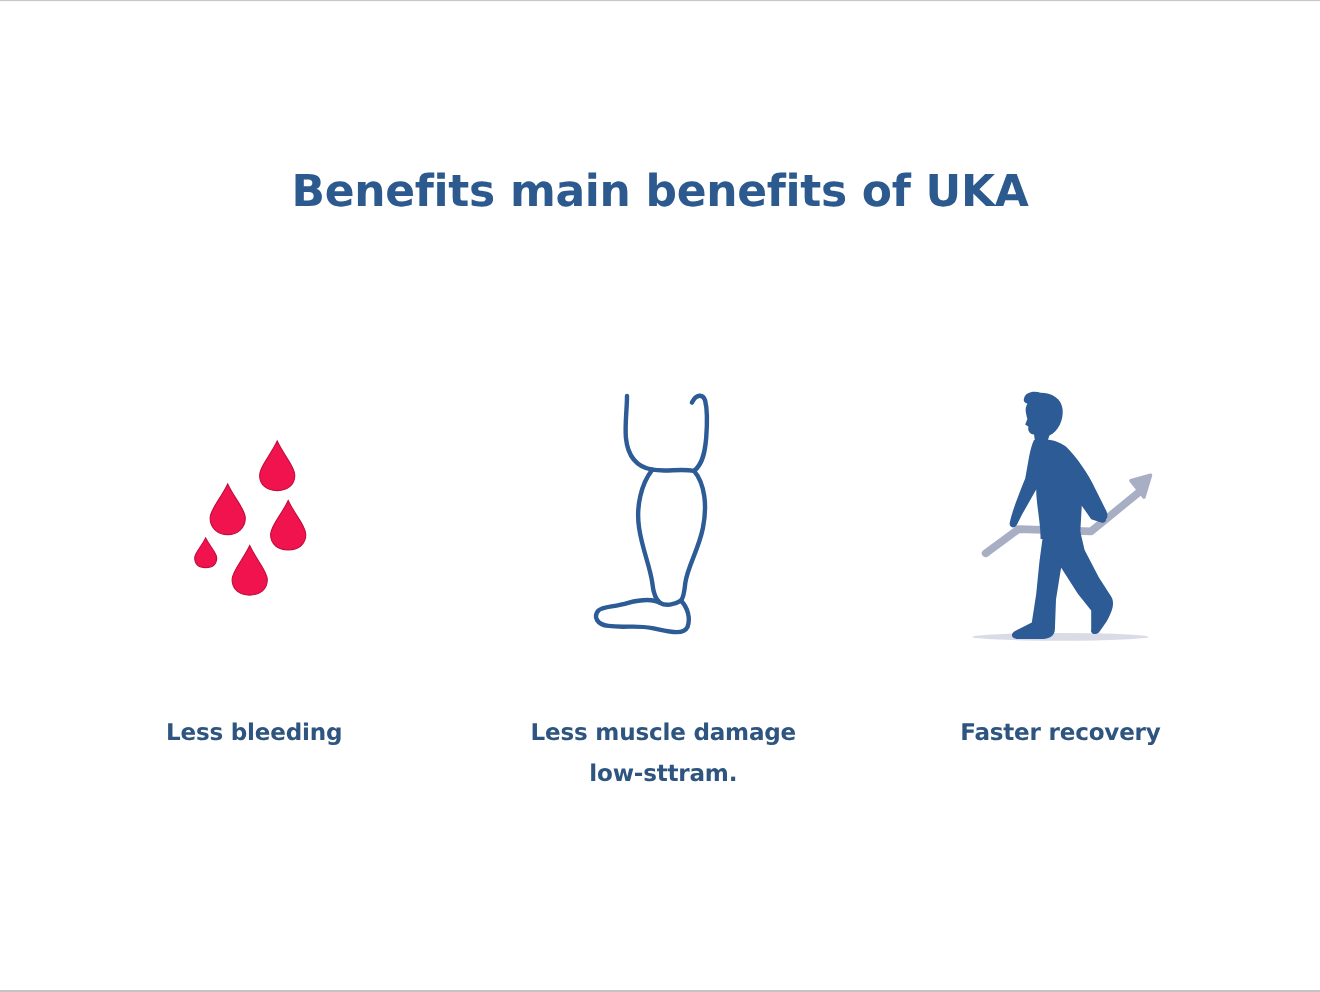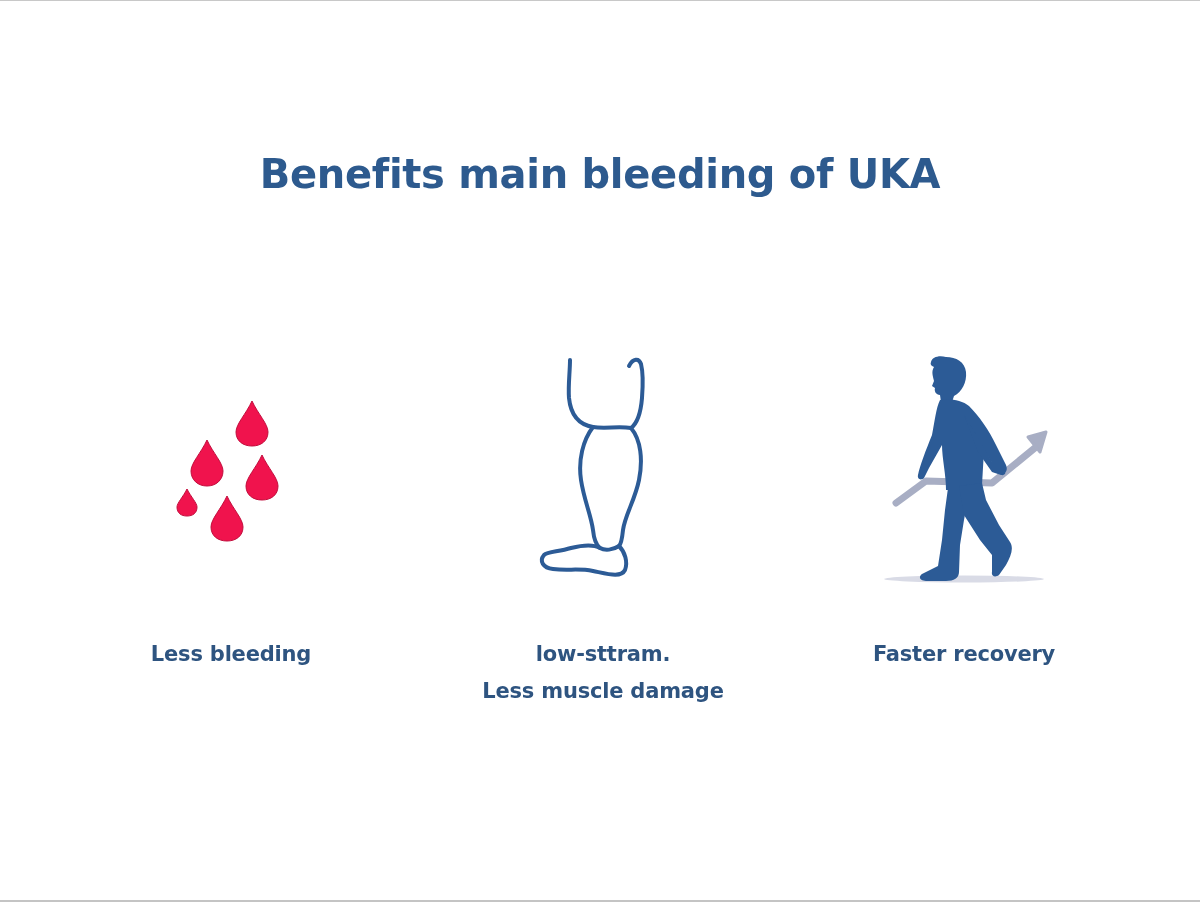--- a/index.html
+++ b/index.html
@@ -43,29 +43,30 @@
     }
     .label {
       position: absolute;
       left: 0; width: 300px;
       text-align: center;
       font-size: 21px;
       font-weight: bold;
       color: #2e5480;
       line-height: 37px;
       letter-spacing: -0.2px;
+      margin-top: 12px;
     }
     .label .line { display: block; }
   </style>
 </head>
 <body>
 
 <div class="frame-top"></div>
 
-<h1 class="title" style="margin:0;">Benefits main bleeding of UKA</h1>
+<h1 class="title" style="margin:0;">Benefits main benefits of UKA</h1>
 
 <div class="benefit" style="left:81px; top:0; height:902px;">
   <svg width="300" height="902" viewBox="0 0 300 902" style="left:0; top:0;">
     <g fill="#f0134d" stroke="#c20d3c" stroke-width="1">
 
       <path d="M171 401 C 165 414, 155 424, 155 432 C 155 441, 162 446, 171 446 C 180 446, 187 441, 187 432 C 187 424, 177 414, 171 401 Z"></path>
 
       <path d="M126 440 C 120 453, 110 463, 110 471 C 110 480, 117 486, 126 486 C 135 486, 142 480, 142 471 C 142 463, 132 453, 126 440 Z"></path>
 
       <path d="M181 455 C 175 468, 165 478, 165 486 C 165 495, 172 500, 181 500 C 190 500, 197 495, 197 486 C 197 478, 187 468, 181 455 Z"></path>
@@ -86,22 +87,22 @@
 
       <path d="M117 360 C 117 372, 115 385, 116 398 C 118 418, 128 425, 140 427 C 152 429, 165 426, 178 428 C 186 422, 188 410, 189 398 C 190 385, 190 372, 188 364 C 186 358, 180 358, 176 366"></path>
 
       <path d="M140 427 C 130 440, 125 460, 128 480 C 131 500, 138 515, 140 530 C 141 540, 143 545, 147 548"></path>
       <path d="M178 428 C 188 440, 190 460, 186 480 C 182 500, 172 515, 170 530 C 169 540, 168 544, 166 546"></path>
 
       <path d="M147 548 C 140 544, 130 545, 118 548 C 105 552, 95 551, 91 555 C 86 561, 90 568, 100 569 C 115 571, 125 568, 140 571 C 155 574, 168 578, 172 570 C 175 562, 172 552, 166 546 C 160 550, 152 551, 147 548 Z"></path>
     </g>
   </svg>
   <div class="label" style="top:636px;">
+    <span class="line">Less muscle damage</span>
     <span class="line">low-sttram.</span>
-    <span class="line">Less muscle damage</span>
   </div>
 </div>
 
 <div class="benefit" style="left:814px; top:0; height:786px;">
   <svg width="300" height="902" viewBox="0 0 300 902" style="left:0; top:0;">
 
     <ellipse cx="150" cy="579" rx="80" ry="3.5" fill="#d9dbe6"></ellipse>
 
     <g fill="none" stroke="#a8aec4" stroke-width="7" stroke-linecap="round" stroke-linejoin="round">
       <path d="M82 503 L 112 481 L 178 483 L 222 447"></path>

